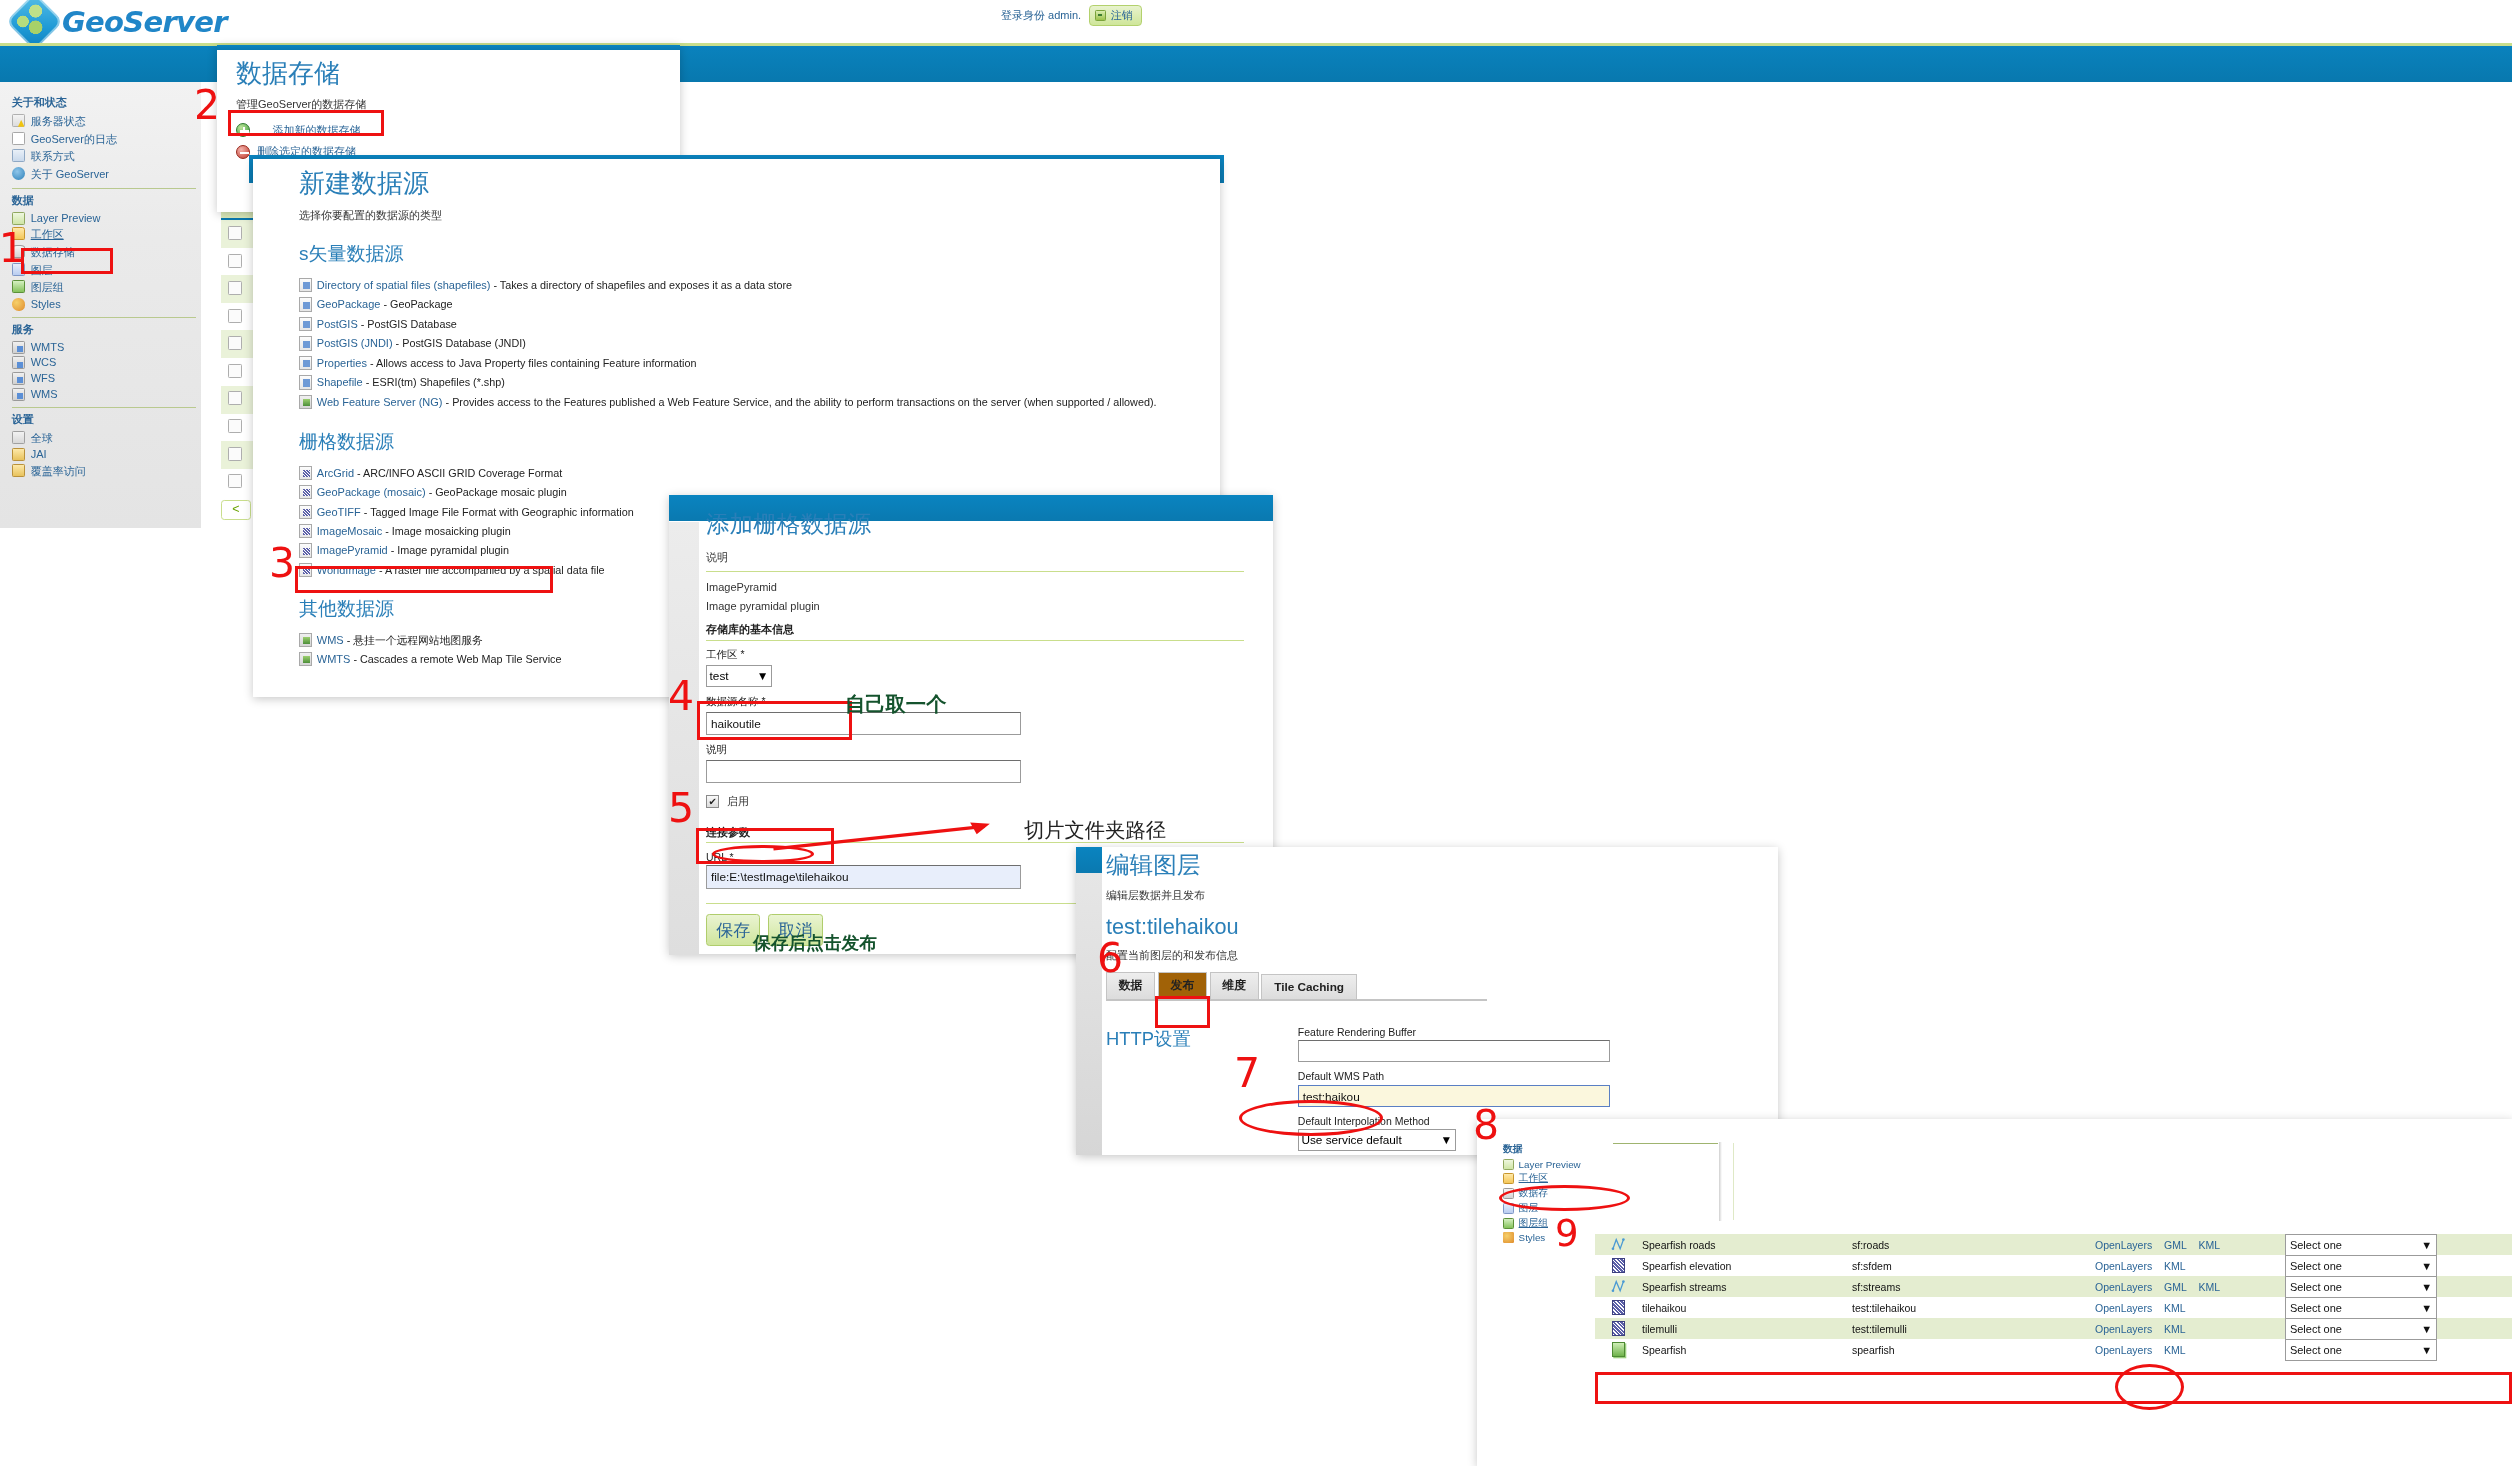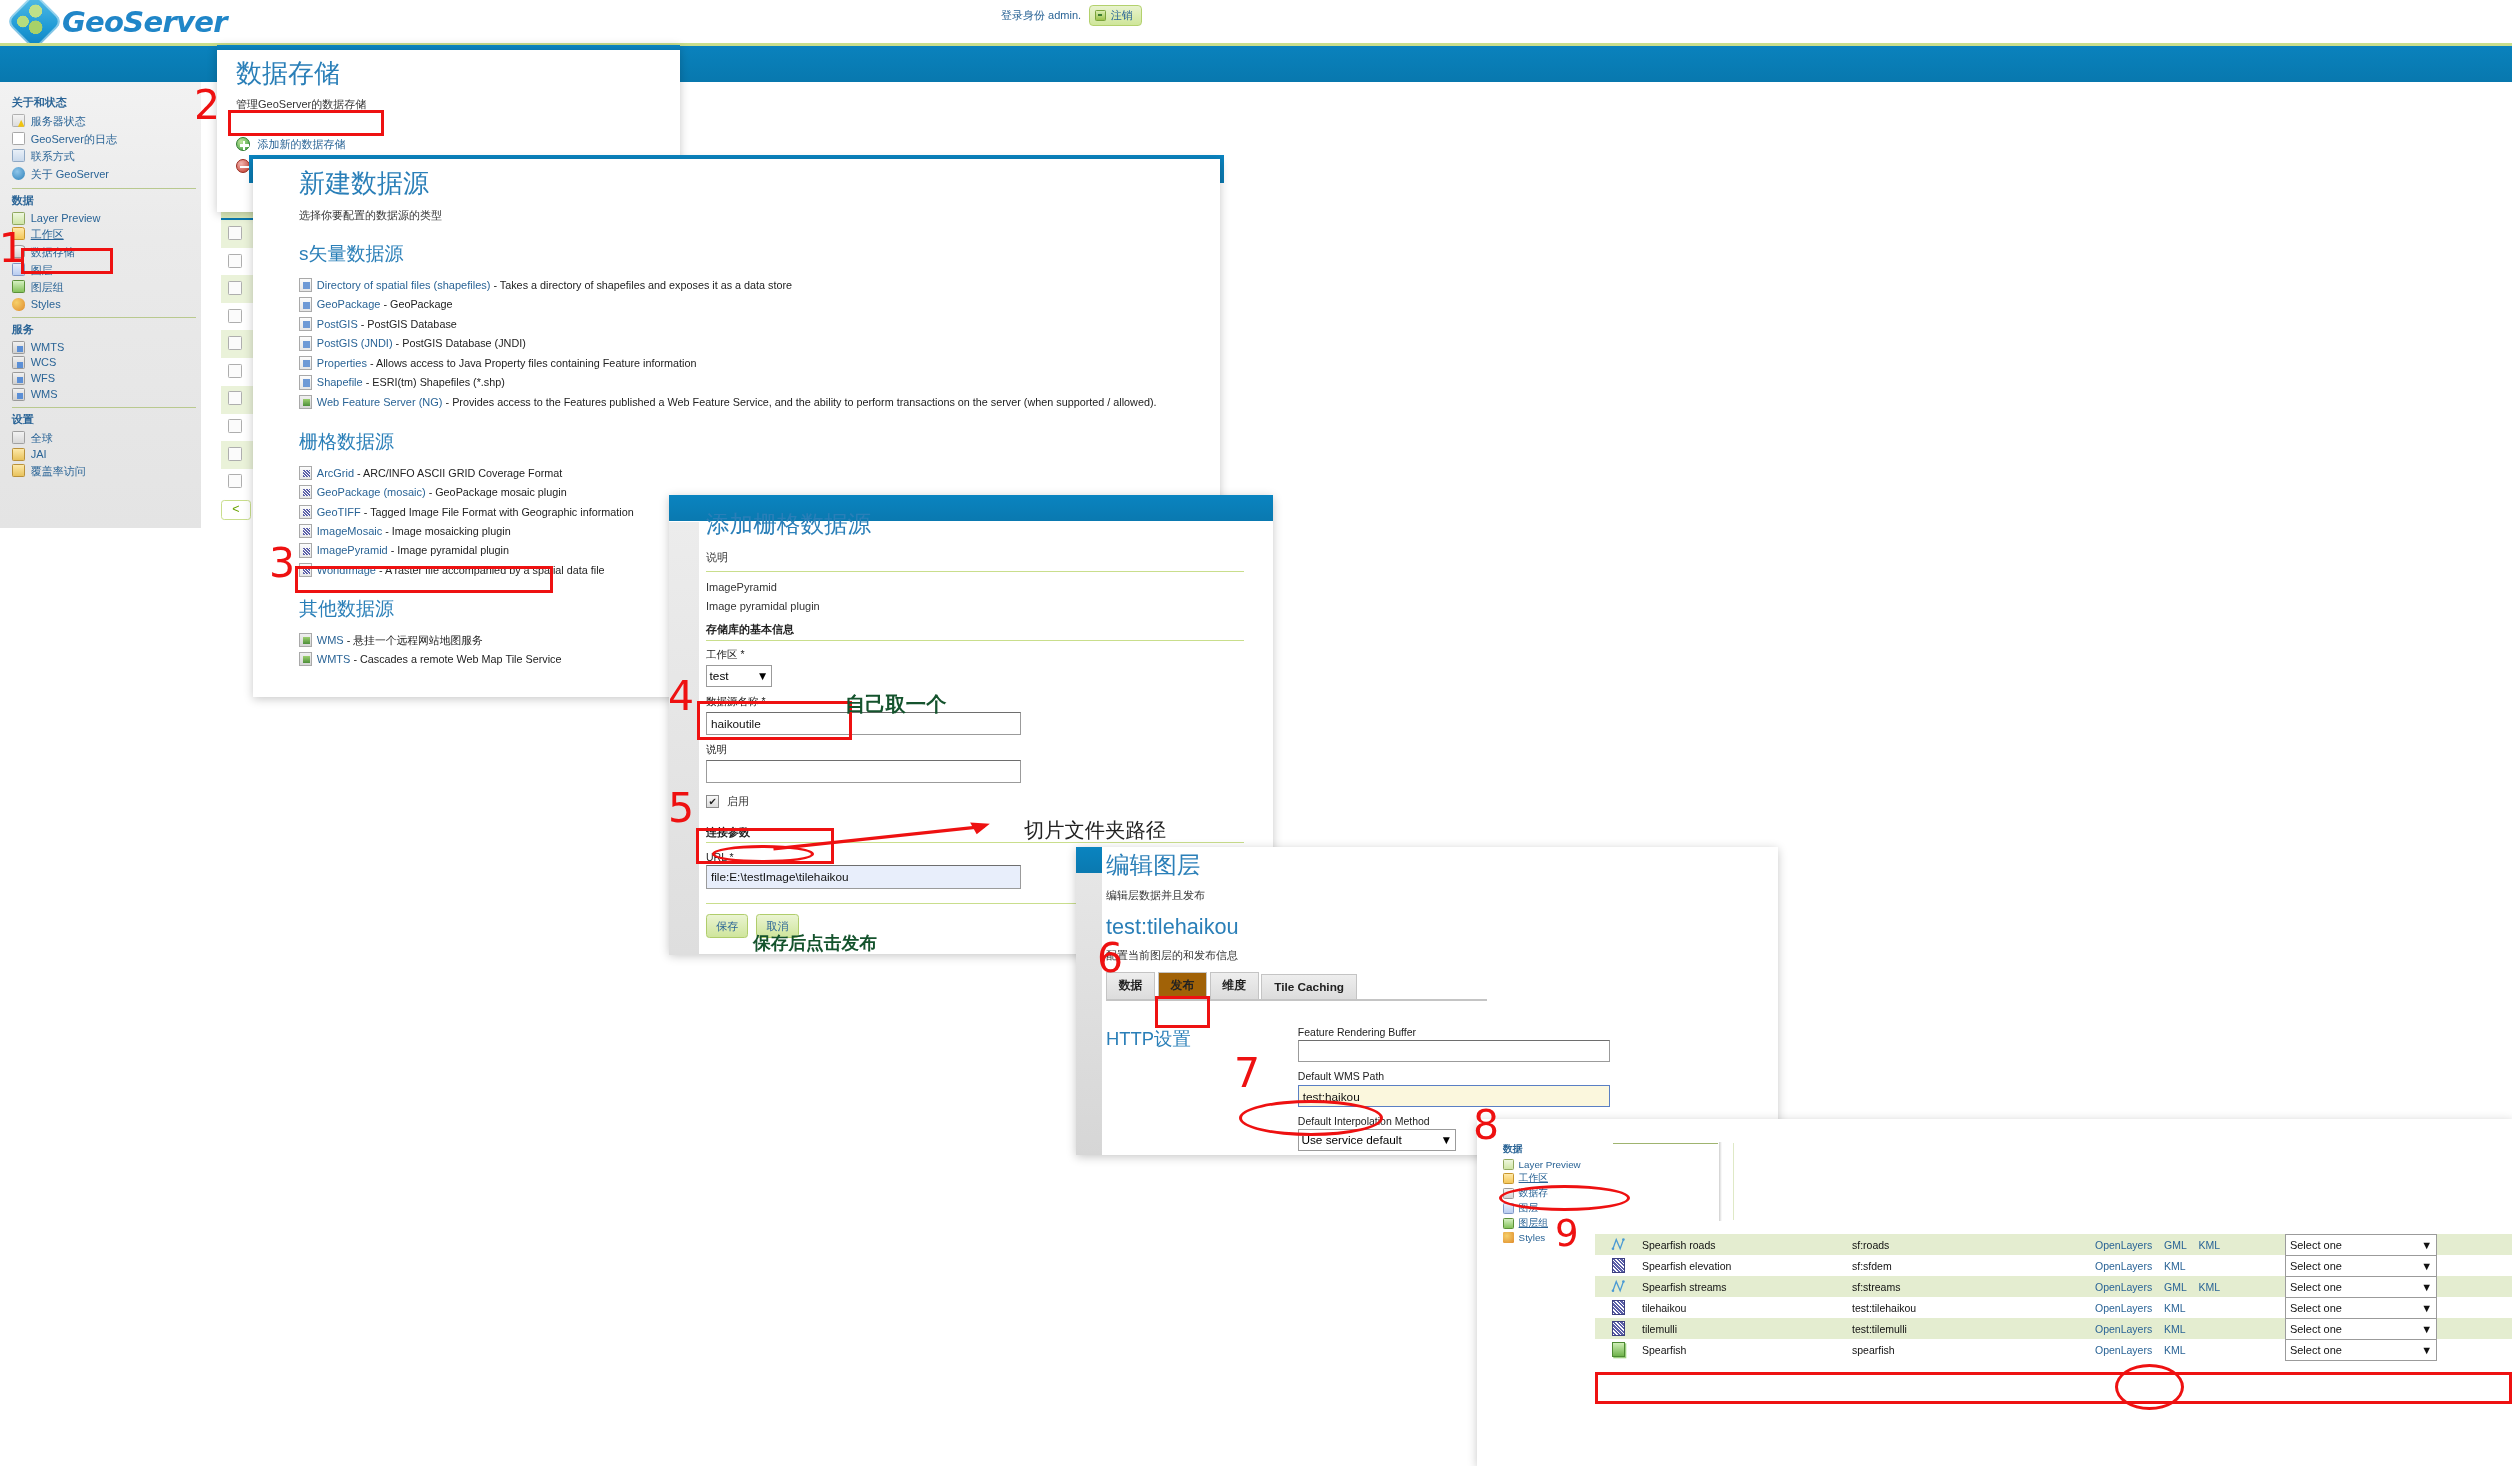--- a/index.html
+++ b/index.html
@@ -113,21 +113,21 @@
   
   #panel-raster { left:669px; top:495px; width:604px; height:459px; }
   #panel-raster-topbar { left:669px; top:495px; width:604px; height:26px; }
   #panel-raster-grey { left:669px; top:522px; width:29.5px; height:433px; background:linear-gradient(#ececec,#dedede); }
   .form-label { font-size:10.5px; color:#222; margin:7.9px 0 2.6px 0; }
   .form-head { font-size:11px; font-weight:bold; color:#222; margin:10.5px 0 2.6px 0; }
   .hr-green { height:0.7px; background:#c9de8c; margin:2px 0 0 0; }
   .inp { width:315px; height:23.6px; border:0.7px solid #9b9b9b; border-top-color:#6e6e6e; background:#fff; font-size:11.8px; padding:0 3.9px; line-height:22px; color:#111; }
   .inp.filled { background:#e8eefb; }
   .sel { width:66px; height:22px; border:0.7px solid #9b9b9b; background:#fff; font-size:11.8px; padding:0 2.6px; display:flex; align-items:center; justify-content:space-between; }
-  .btn-green { background:linear-gradient(#eaf4d2,#cfe59c); border:0.7px solid #b0cd6c; border-radius:3.3px; padding:3.3px 9.2px; font-size:11px; color:#2a6496; }
+  .btn-green { background:linear-gradient(#eaf4d2,#cfe59c); border:0.7px solid #b0cd6c; border-radius:3.3px; padding:3.3px 9.2px; font-size:17px; color:#2a6496; }
   .chk { width:13px;height:13px;border:0.7px solid #8a8a8a;background:linear-gradient(#fafafa,#dcdcdc);display:inline-flex;align-items:center;justify-content:center;font-size:9.8px;color:#222;}
 
   
   #panel-editlayer { left:1076px; top:847px; width:702px; height:308px; }
   #panel-editlayer-topbar { left:1076px; top:847px; width:26px; height:26px; }
   #panel-editlayer-grey { left:1076px; top:873px; width:26px; height:282px; background:linear-gradient(#e6e6e6,#d6d6d6); }
   .tabs { display:flex; align-items:flex-end; gap:2.6px; margin-top:9.2px; }
   .tab { background:linear-gradient(#eeeeee,#dcdcdc); border:0.7px solid #c4c4c4; border-bottom:none; padding:5.3px 11.8px; font-size:11.8px; font-weight:bold; color:#222; }
   .tab.active { background:#a16207; }
   .tabs-underline { height:1.3px; background:#c4c4c4; }
@@ -284,21 +284,21 @@
   <div class="ghost-cb" style="left:6.6px;top:280px;"></div>
   <div class="ghost-cb" style="left:6.6px;top:307px;"></div>
   <div class="abs" style="left:0;top:333px;width:30px;height:19.7px;border:1.3px solid #c9de8c;border-radius:3.3px;background:#fff;color:#6aa300;font-size:12.5px;text-align:center;line-height:17px;">&lt;</div>
 </div>
 
 <div class="card" id="panel-datastore"></div>
 <div class="card-topbar" id="panel-datastore-topbar"></div>
 <div class="abs" style="left:236px; top:59px; width:433px;">
   <h1 class="page-title">数据存储</h1>
   <div class="subtle" style="margin-top:9.2px;">管理GeoServer的数据存储</div>
-  <div style="display:flex;align-items:center;gap:7px;margin-top:25px;">
+  <div style="display:flex;align-items:center;gap:22px;margin-top:11px;">
     <span class="ds-plus"></span>
     <span class="link">添加新的数据存储</span>
   </div>
   <div style="display:flex;align-items:center;gap:6.6px;margin-top:6.6px;">
     <span class="ds-minus"></span>
     <span class="link">删除选定的数据存储</span>
   </div>
 </div>
 
 <div class="card-topbar" id="panel-newds-topbar"></div>

